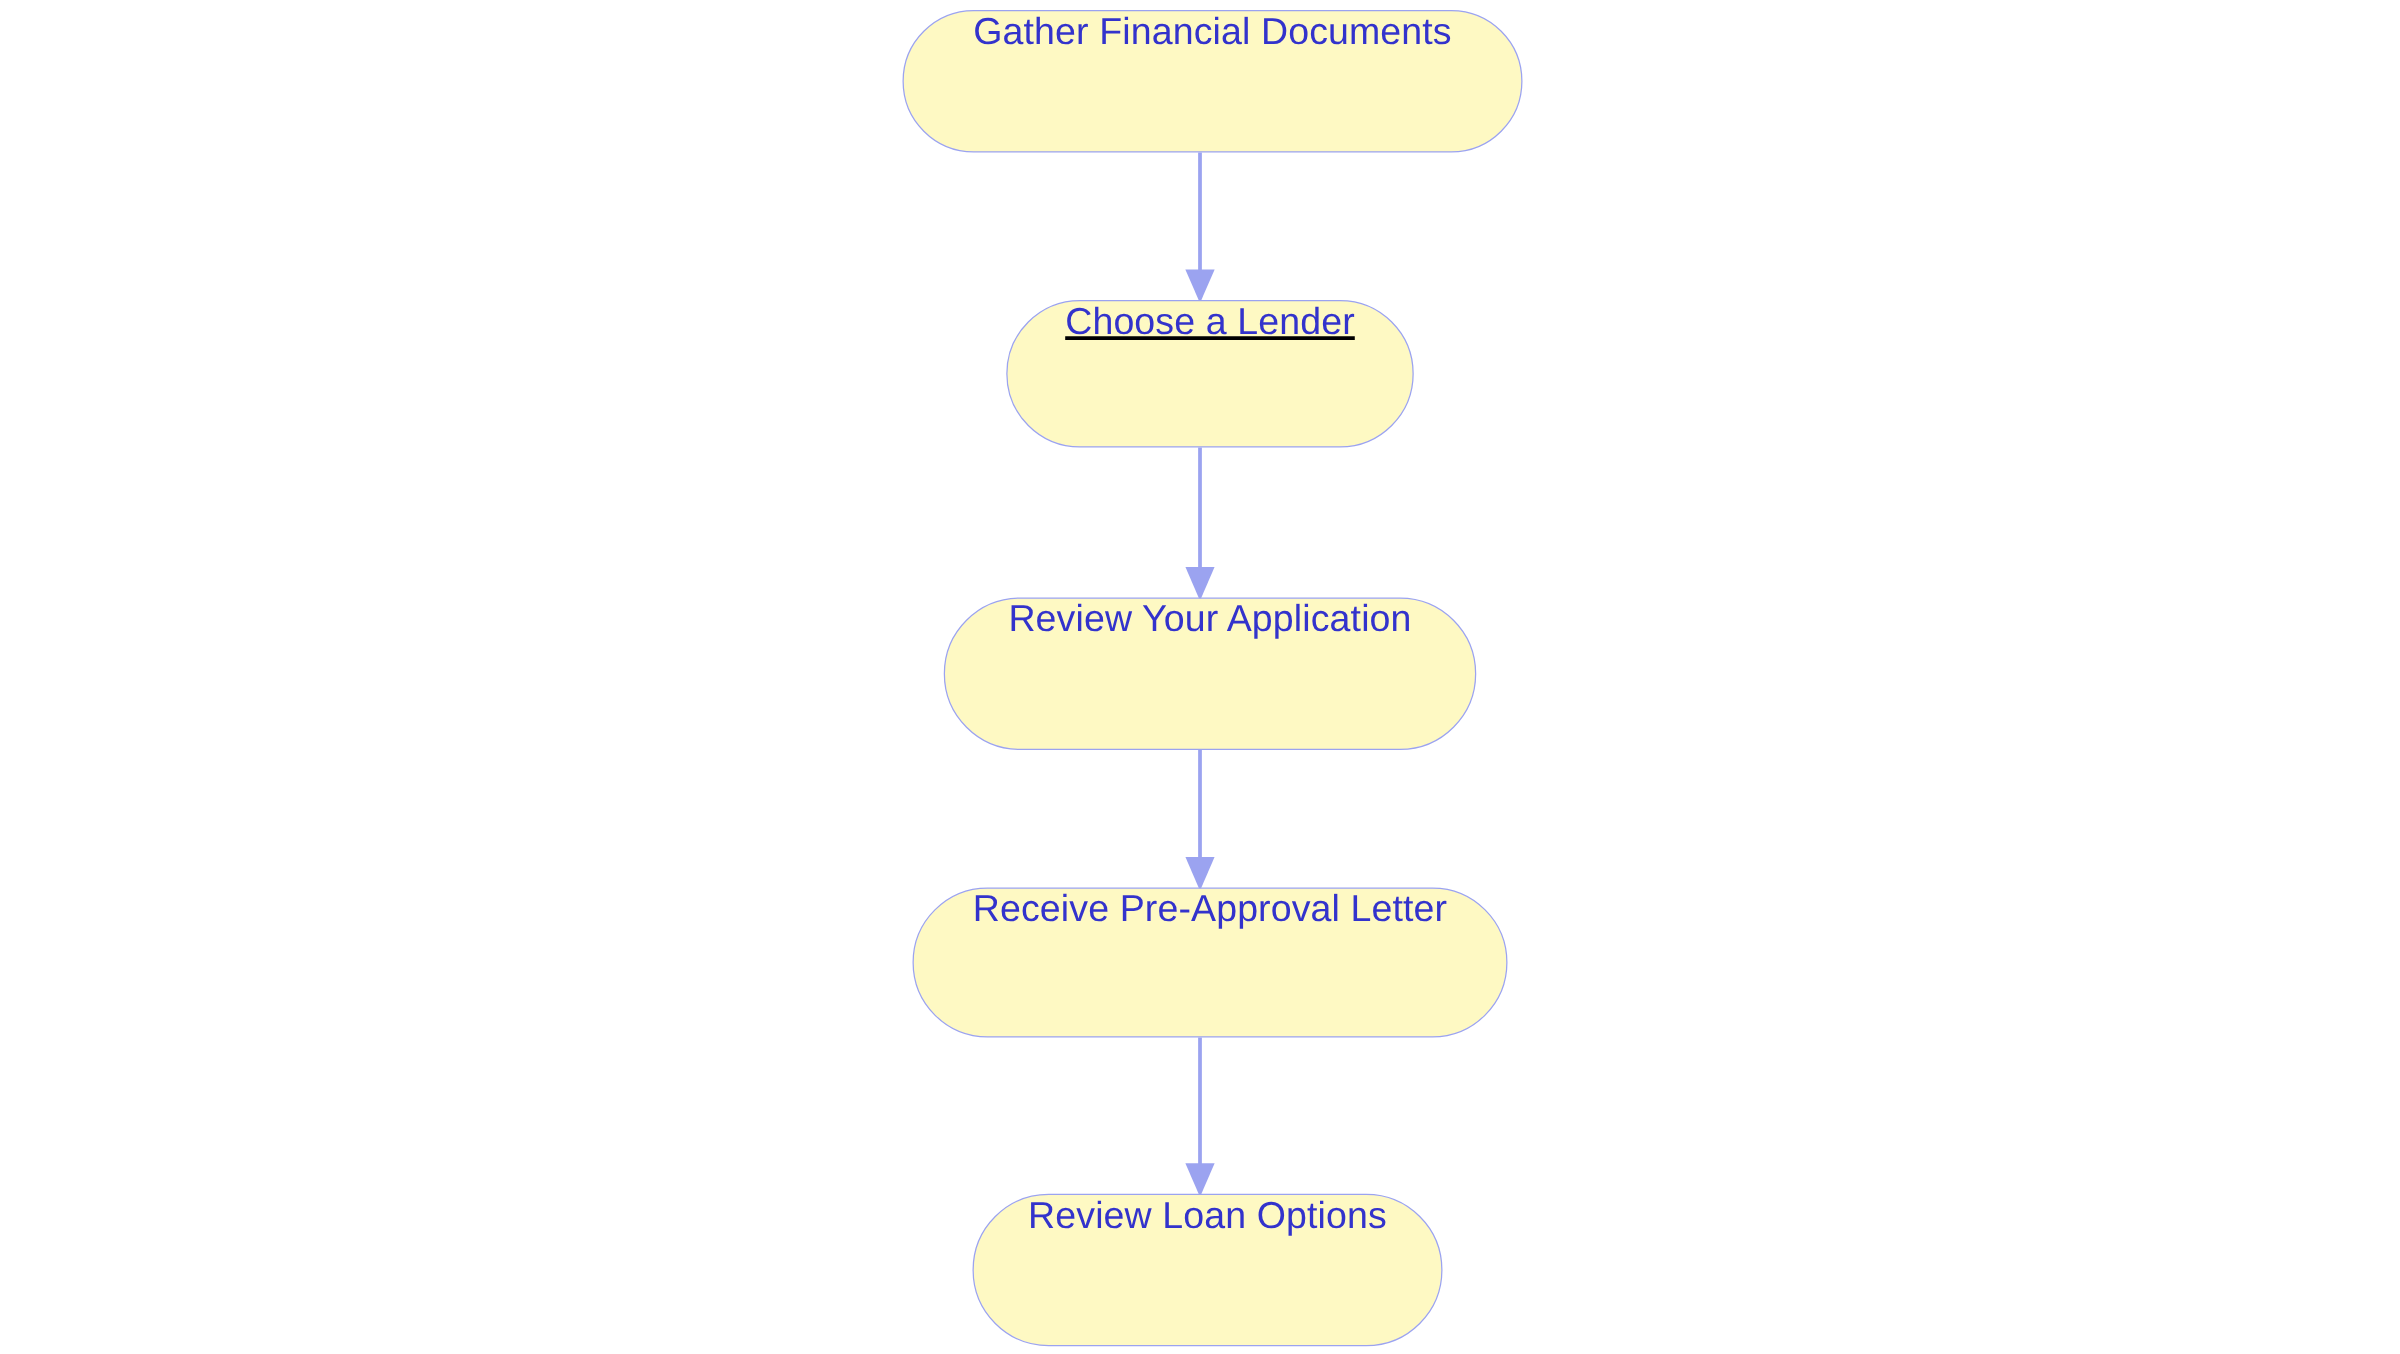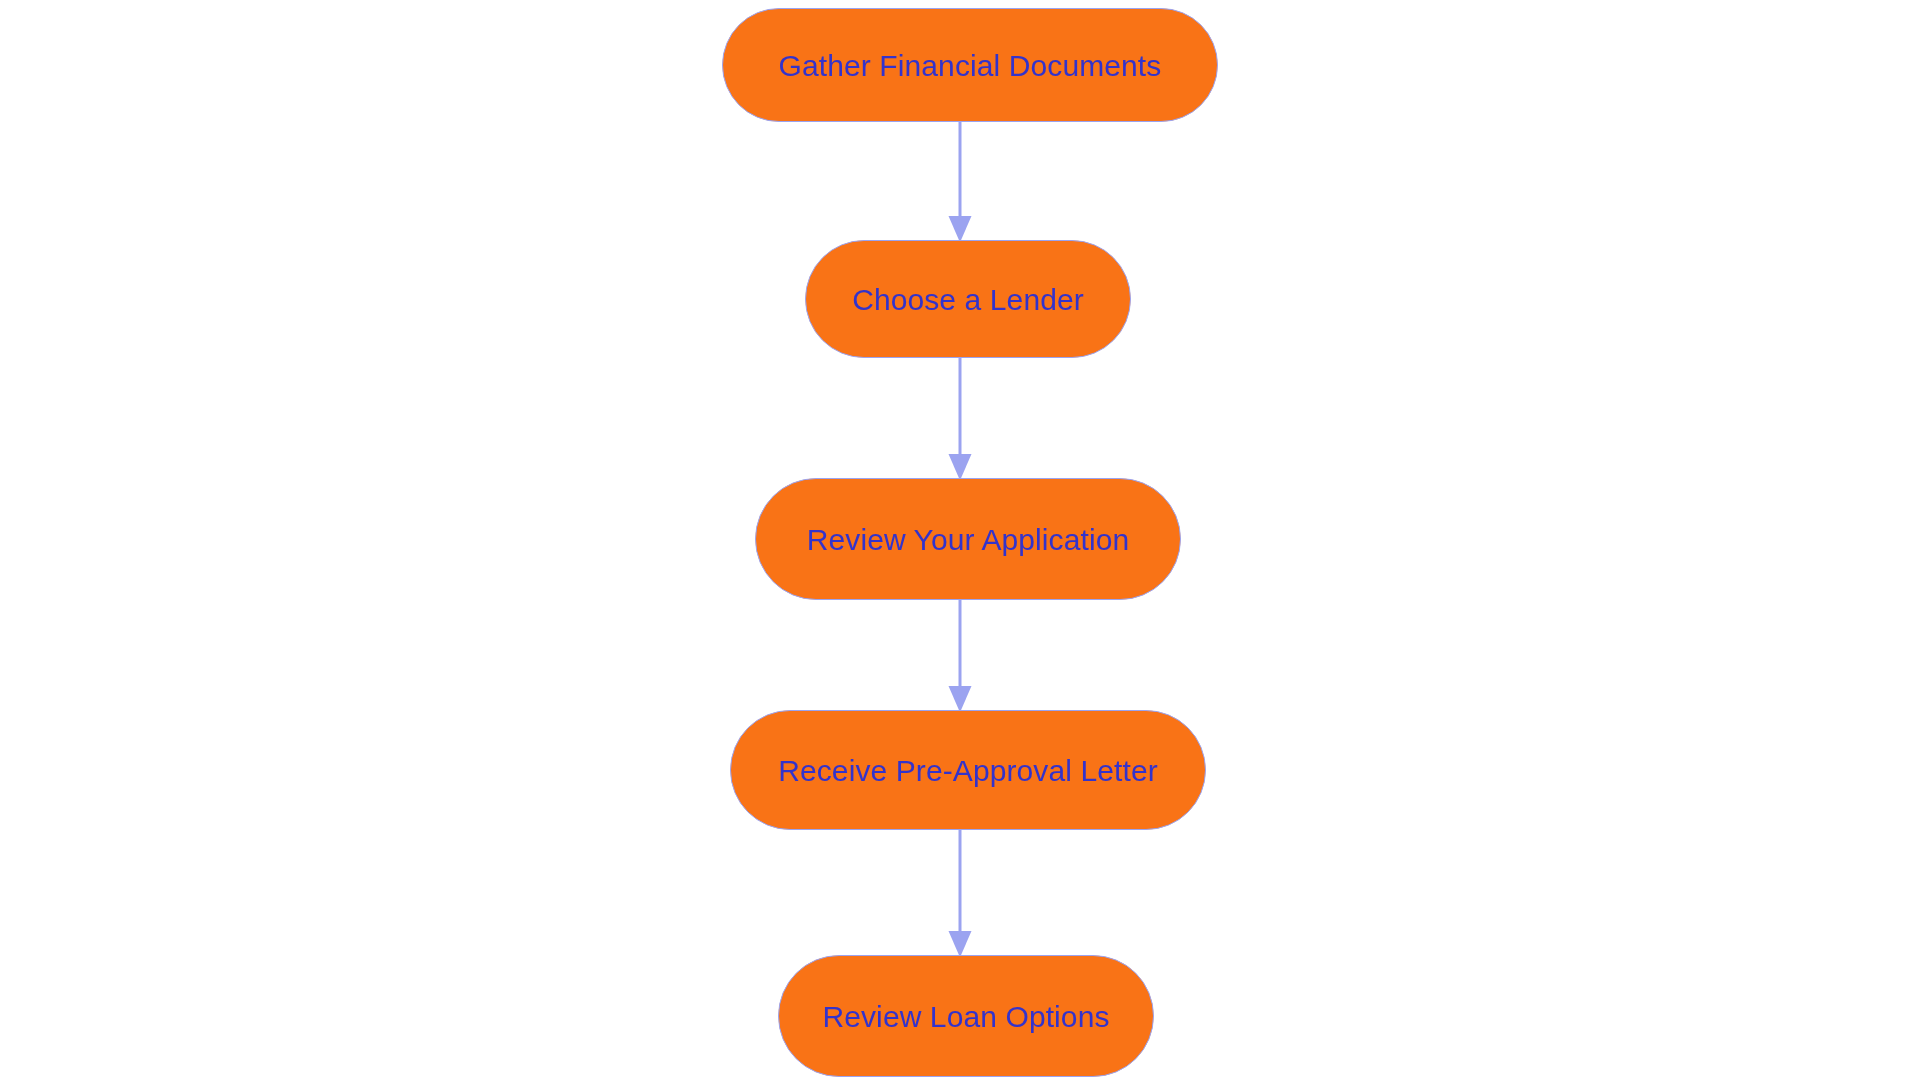--- a/index.html
+++ b/index.html
@@ -30,41 +30,41 @@
     width: 1920px;
     height: 1083px;
     pointer-events: none;
   }
 
   
   .flow-node {
     position: absolute;
     box-sizing: border-box;
     display: flex;
-    align-items: center;
+    align-items: flex-start;
     justify-content: center;
-    background: #f97316;
+    background: #fef9c3;
     border: 1.5px solid #9ba3f0;
     border-radius: 62px;
     z-index: 2;
   }
   .flow-node-label {
     color: #3333cc;
     font-size: 30px;
     font-weight: 400;
     line-height: 1.1;
     letter-spacing: 0.1px;
     white-space: nowrap;
     text-align: center;
     font-family: "Liberation Sans", "DejaVu Sans", sans-serif;
   }
 
   
   #node-0 { left: 722px;  top: 8px;   width: 496px; height: 114px; }
-  #node-1 { left: 805px;  top: 240px; width: 326px; height: 118px; }
+  #node-1 { left: 805px;  top: 240px; width: 326px; height: 118px; text-decoration: underline; }
   #node-2 { left: 755px;  top: 478px; width: 426px; height: 122px; }
   #node-3 { left: 730px;  top: 710px; width: 476px; height: 120px; }
   #node-4 { left: 778px;  top: 955px; width: 376px; height: 122px; }
 </style>
 </head>
 <body>
 
 <div id="flowchart-canvas">
 
   <svg id="connector-layer" viewBox="0 0 1920 1083" width="1920" height="1083" xmlns="http://www.w3.org/2000/svg">

